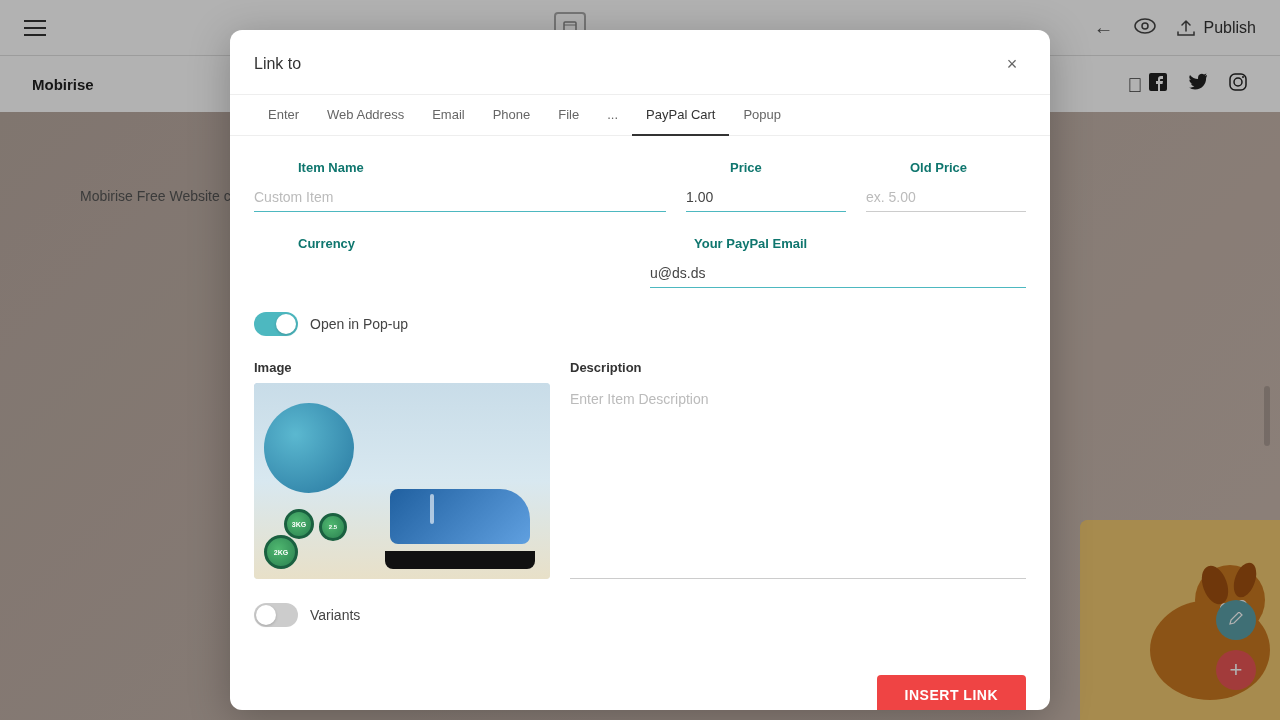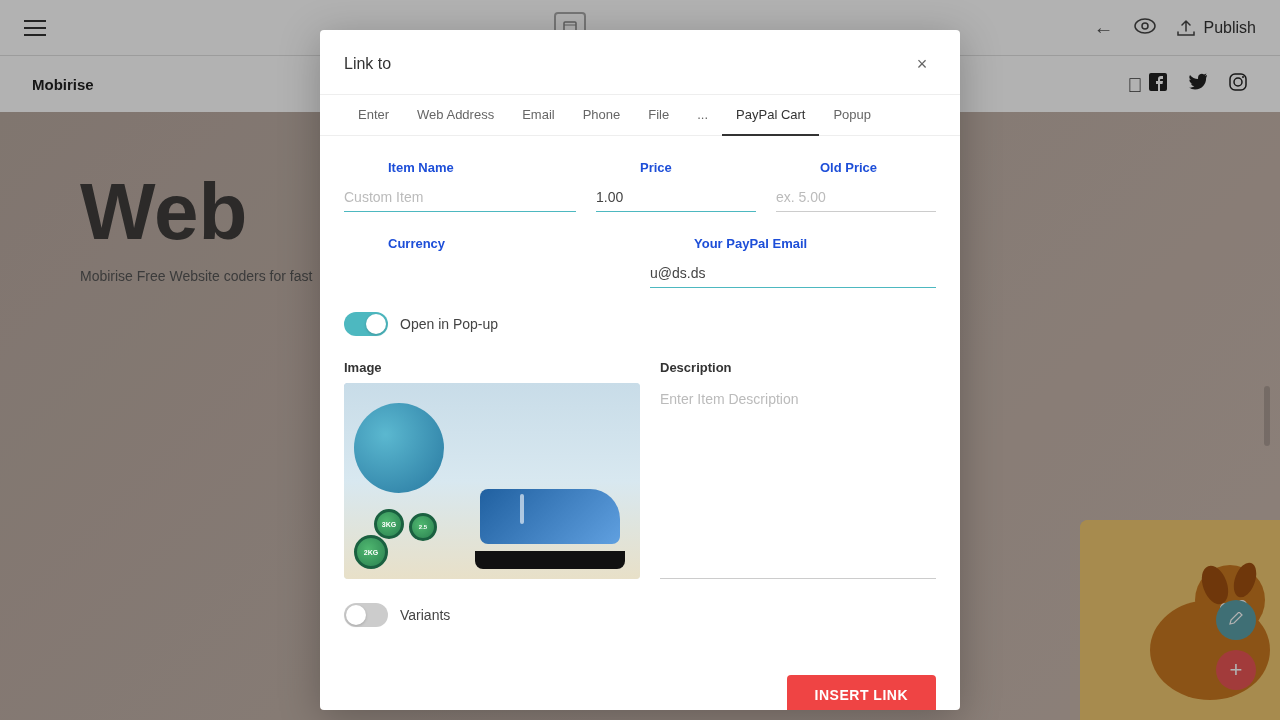--- a/index.html
+++ b/index.html
@@ -202,22 +202,22 @@
       z-index: 100;
       display: flex;
       align-items: flex-start;
       justify-content: center;
       padding-top: 30px;
     }
 
     
     .modal {
       background: #ffffff;
-      border-radius: 4px;
-      width: 640px;
+      border-radius: 12px;
+      width: 820px;
       max-height: 680px;
       overflow-y: auto;
       box-shadow: 0 8px 40px rgba(0,0,0,0.25);
       position: relative;
     }
 
     .modal-header {
       display: flex;
       align-items: center;
       justify-content: space-between;
@@ -279,21 +279,21 @@
       display: flex;
       flex-direction: column;
       gap: 8px;
     }
     .form-group.flex-1 { flex: 1; }
     .form-group.w-160 { width: 160px; }
 
     .form-label {
       font-size: 13px;
       font-weight: 600;
-      color: #1d4ed8;
+      color: #0f766e;
       padding-left: 44px;
     }
     .form-input {
       border: none;
       border-bottom: 1px solid #ccc;
       padding: 6px 0;
       font-size: 14px;
       color: #444;
       outline: none;
       background: transparent;
@@ -609,21 +609,20 @@
       <span class="page-nav-icon">
         <svg width="20" height="20" viewBox="0 0 20 20">
             <rect x="2" y="2" width="16" height="16" rx="5" stroke="#222" stroke-width="1.5" fill="none"></rect>
             <circle cx="10" cy="10" r="4" stroke="#222" stroke-width="1.5" fill="none"></circle>
             <circle cx="15" cy="5" r="1" fill="#222"></circle>
           </svg>
       </span>
     </div>
   </div>
   <div class="page-hero">
-    <div class="hero-title">Web</div>
     <div class="hero-subtitle">Mobirise Free Website coders for fast</div>
     <div class="dog-image">
 
       <svg viewBox="0 0 200 200" width="200" height="200">
         <rect width="200" height="200" fill="#f0c870"></rect>
         <ellipse cx="130" cy="130" rx="60" ry="50" fill="#c87820"></ellipse>
         <circle cx="150" cy="80" r="35" fill="#c87820"></circle>
         <ellipse cx="135" cy="65" rx="12" ry="20" fill="#a05010" transform="rotate(-20, 135, 65)"></ellipse>
         <ellipse cx="165" cy="60" rx="10" ry="18" fill="#a05010" transform="rotate(20, 165, 60)"></ellipse>
         <circle cx="145" cy="88" r="5" fill="#fff"></circle>

